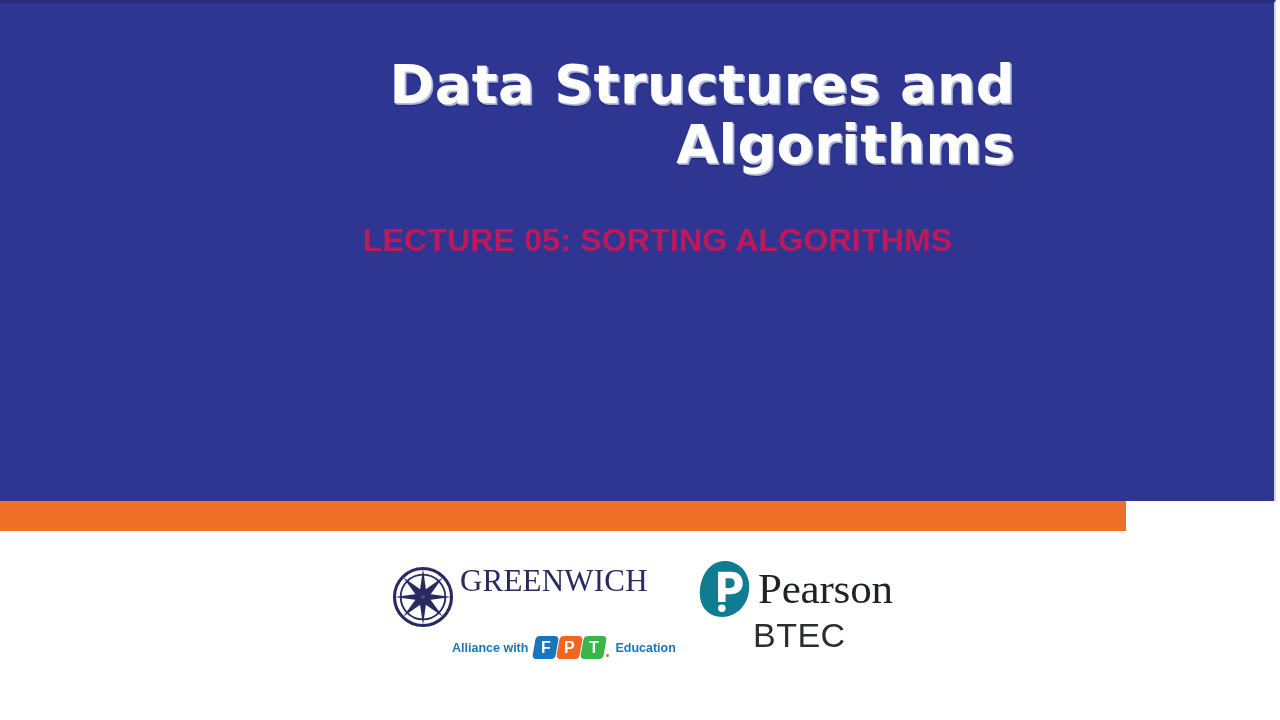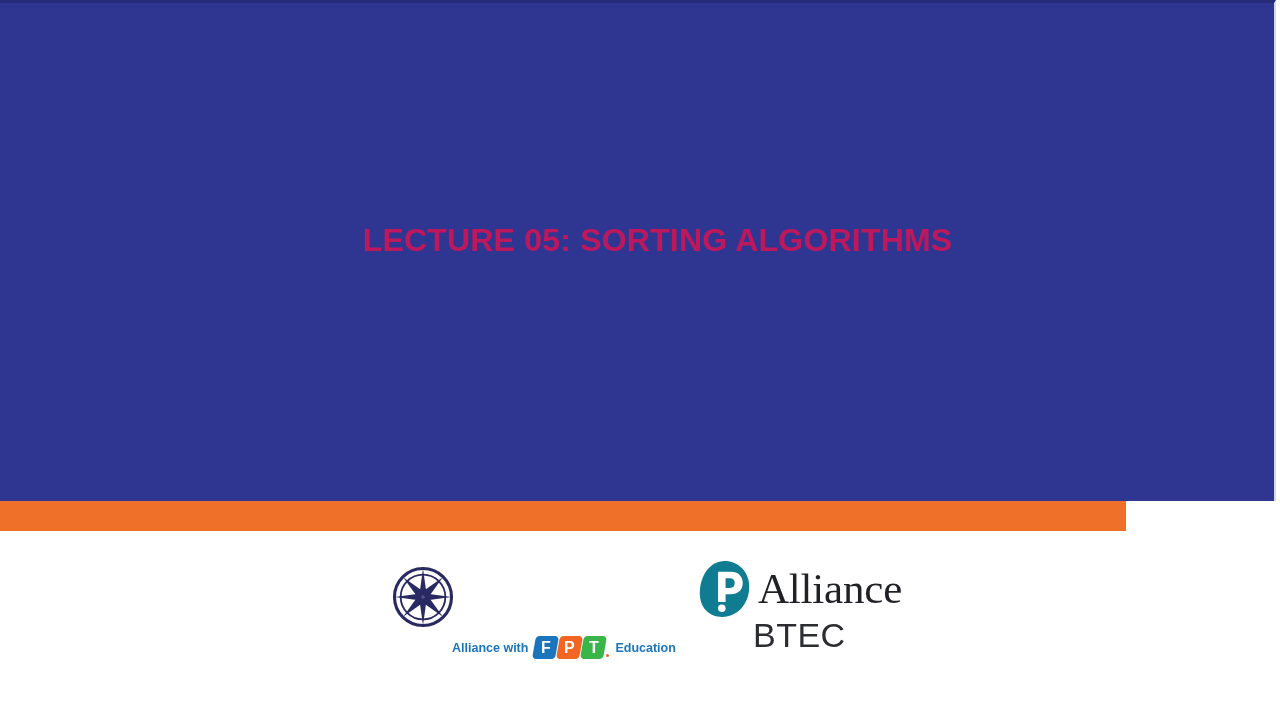--- a/index.html
+++ b/index.html
@@ -212,20 +212,24 @@
     white-space: nowrap;
   }
 </style>
 </head>
 <body>
 
 <div id="slide">
 
   <div class="hero-panel"></div>
 
+  <div class="title-block">
+    <div class="title-line">Data Structures and</div>
+    <div class="title-line">Algorithms</div>
+  </div>
 
   <div class="subtitle">LECTURE 05: SORTING ALGORITHMS</div>
 
   <div class="orange-bar"></div>
 
   <div class="footer-logos">
 
     <div class="greenwich-logo">
 
       <div class="compass-icon">
@@ -250,20 +254,21 @@
             <line x1="39" y1="39" x2="33" y2="33"></line>
             <line x1="61" y1="39" x2="67" y2="33"></line>
             <line x1="39" y1="61" x2="33" y2="67"></line>
             <line x1="61" y1="61" x2="67" y2="67"></line>
           </g>
           <circle cx="50" cy="50" r="7" fill="none" stroke="#2A2A63" stroke-width="3"></circle>
         </svg>
       </div>
 
       <div class="greenwich-wordmark">
+        <div class="gw-line2">GREENWICH</div>
       </div>
 
       <div class="alliance-row">
         <span class="alliance-text">Alliance with</span>
         <span class="fpt-mark">
           <span class="fpt-tile fpt-f">
               <span>F</span>
             </span>
           <span class="fpt-tile fpt-p">
               <span>P</span>
@@ -279,18 +284,18 @@
 
     <div class="pearson-logo">
       <div class="pearson-mark">
         <svg viewBox="0 0 100 108" width="55" height="58" aria-hidden="true">
           <path d="M50 2 C76 2 96 22 96 50 C96 82 74 106 46 106 C20 106 4 88 4 62 C4 28 24 2 50 2 Z" fill="#0F7C92"></path>
           <path d="M38 22 L62 22 C76 22 84 31 84 43 C84 56 75 64 61 64 L52 64 L52 78 L38 78 Z" fill="#ffffff"></path>
           <path d="M52 34 L60 34 C66 34 69 37 69 43 C69 49 66 52 60 52 L52 52 Z" fill="#0F7C92"></path>
           <circle cx="45" cy="90" r="7" fill="#ffffff"></circle>
         </svg>
       </div>
-      <div class="pearson-word">Alliance</div>
+      <div class="pearson-word">Pearson</div>
       <div class="btec-word">BTEC</div>
     </div>
 
   </div>
 </div>
 
 </body></html>

